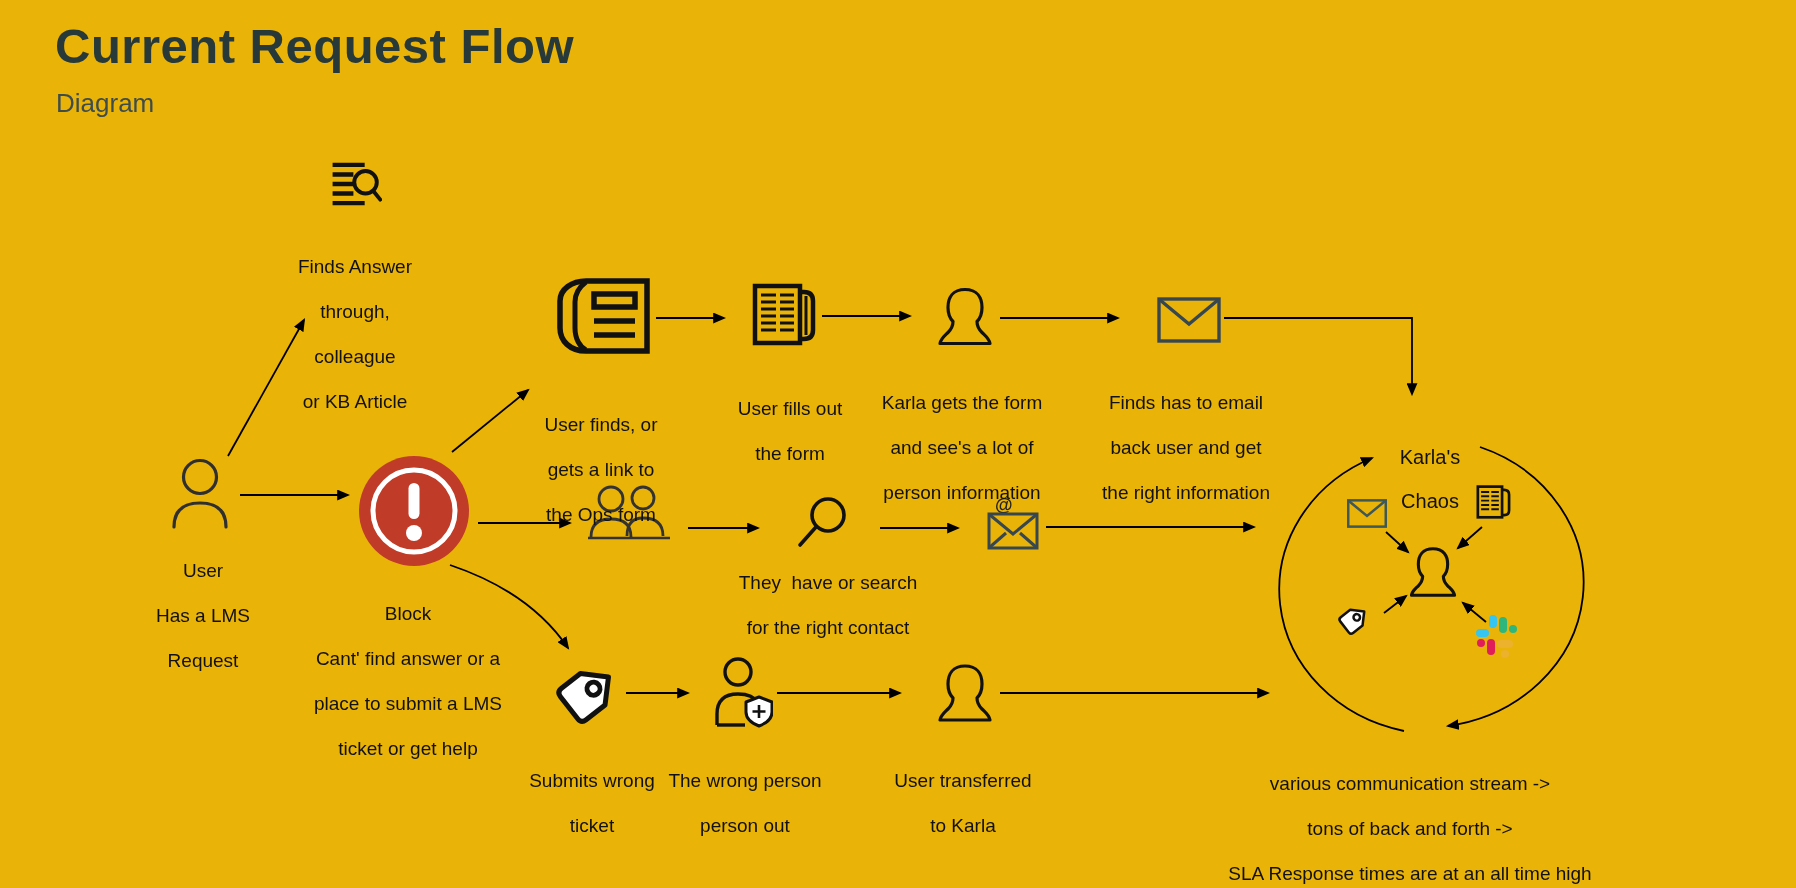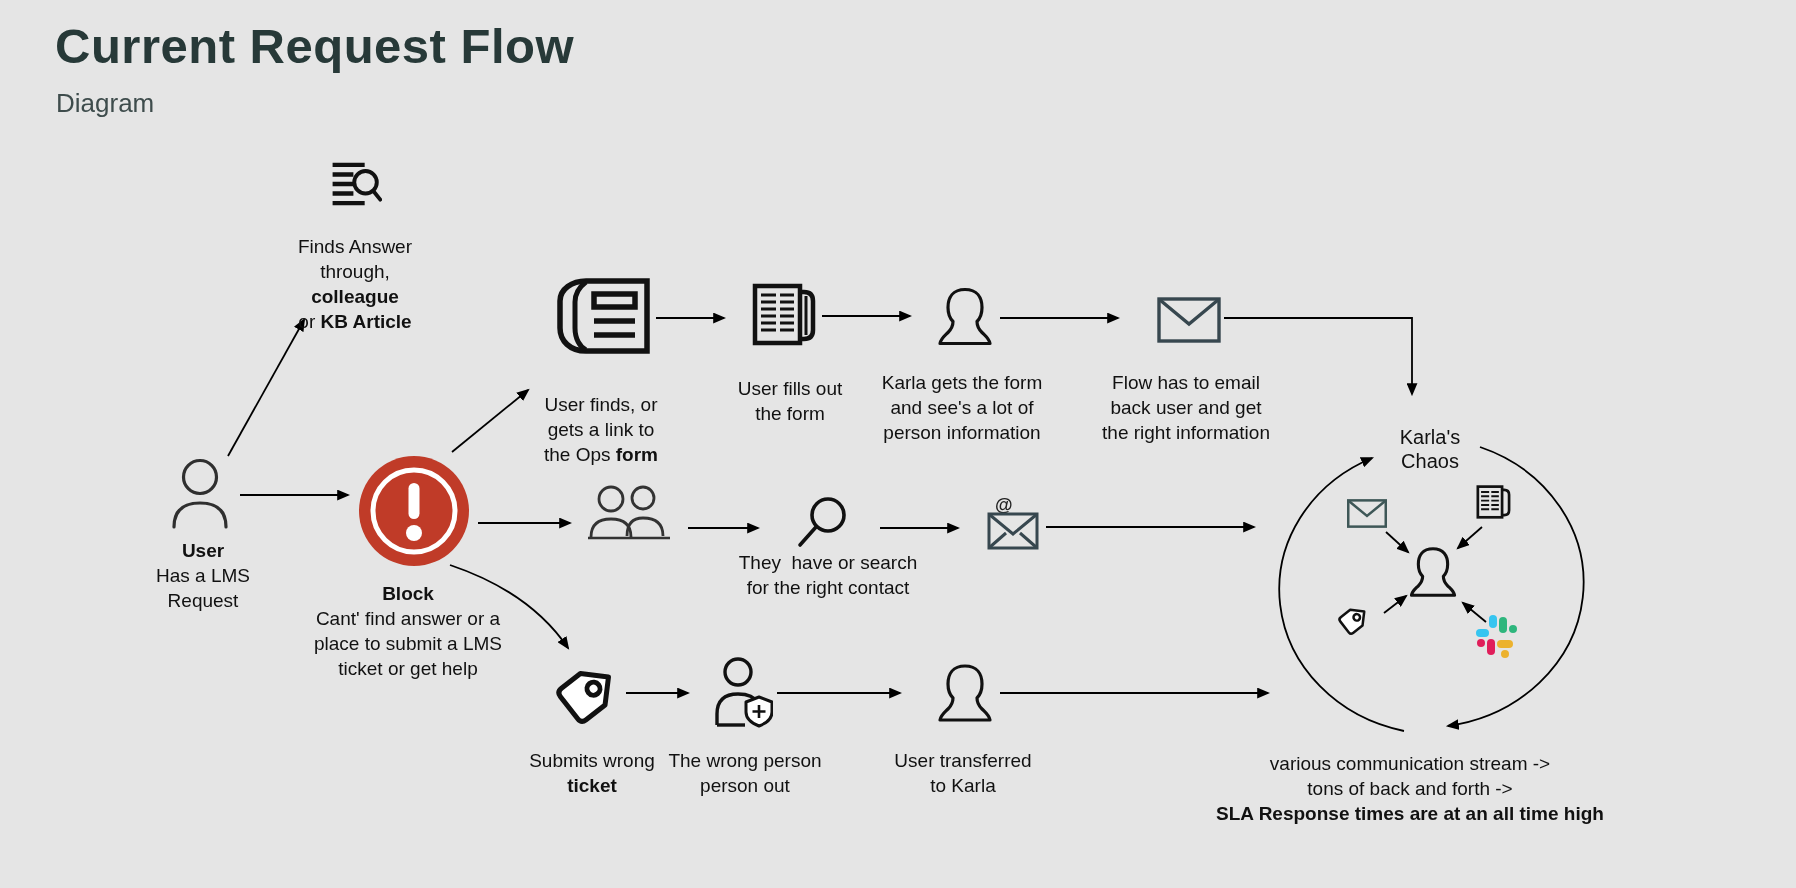--- a/index.html
+++ b/index.html
@@ -1,23 +1,23 @@
 <!DOCTYPE html>
 <html><head>
 <meta charset="utf-8">
 <style>
   html,body{margin:0;padding:0;background:#fff;}
-  .stage{position:relative;width:1796px;height:888px;background:#e5e5e5;
+  .stage{position:relative;width:1796px;height:888px;background:#eab308;
          font-family:"Liberation Sans",sans-serif;overflow:hidden;}
   .title{position:absolute;left:55px;top:18px;font-size:49px;font-weight:bold;
          color:#273938;letter-spacing:.5px;}
   .subtitle{position:absolute;left:56px;top:88px;font-size:26px;color:#3e4c4c;}
   .label{position:absolute;text-align:center;font-size:19px;line-height:25px;color:#111;}
-  .label .ln{white-space:pre;}
-  .b{font-weight:bold;}
+  .label .ln{white-space:pre;margin-top:20px;}
+  .b{font-weight:normal;}
   .chaos-label{font-size:20px;line-height:24px;}
   svg.icon{position:absolute;}
   svg.wires{position:absolute;left:0;top:0;pointer-events:none;}
 </style>
 </head>
 <body>
 
 <div class="stage">
 
   <div class="title">Current Request Flow</div>
@@ -197,21 +197,21 @@
     <div class="ln">the form</div>
   </div>
 
   <div class="label" style="left:867px;top:370px;width:190px">
     <div class="ln">Karla gets the form</div>
     <div class="ln">and see's a lot of</div>
     <div class="ln">person information</div>
   </div>
 
   <div class="label" style="left:1091px;top:370px;width:190px">
-    <div class="ln">Flow has to email</div>
+    <div class="ln">Finds has to email</div>
     <div class="ln">back user and get</div>
     <div class="ln">the right information</div>
   </div>
 
 
   <div class="label" style="left:728px;top:550px;width:200px">
     <div class="ln">They  have or search</div>
     <div class="ln">for the right contact</div>
   </div>
 

